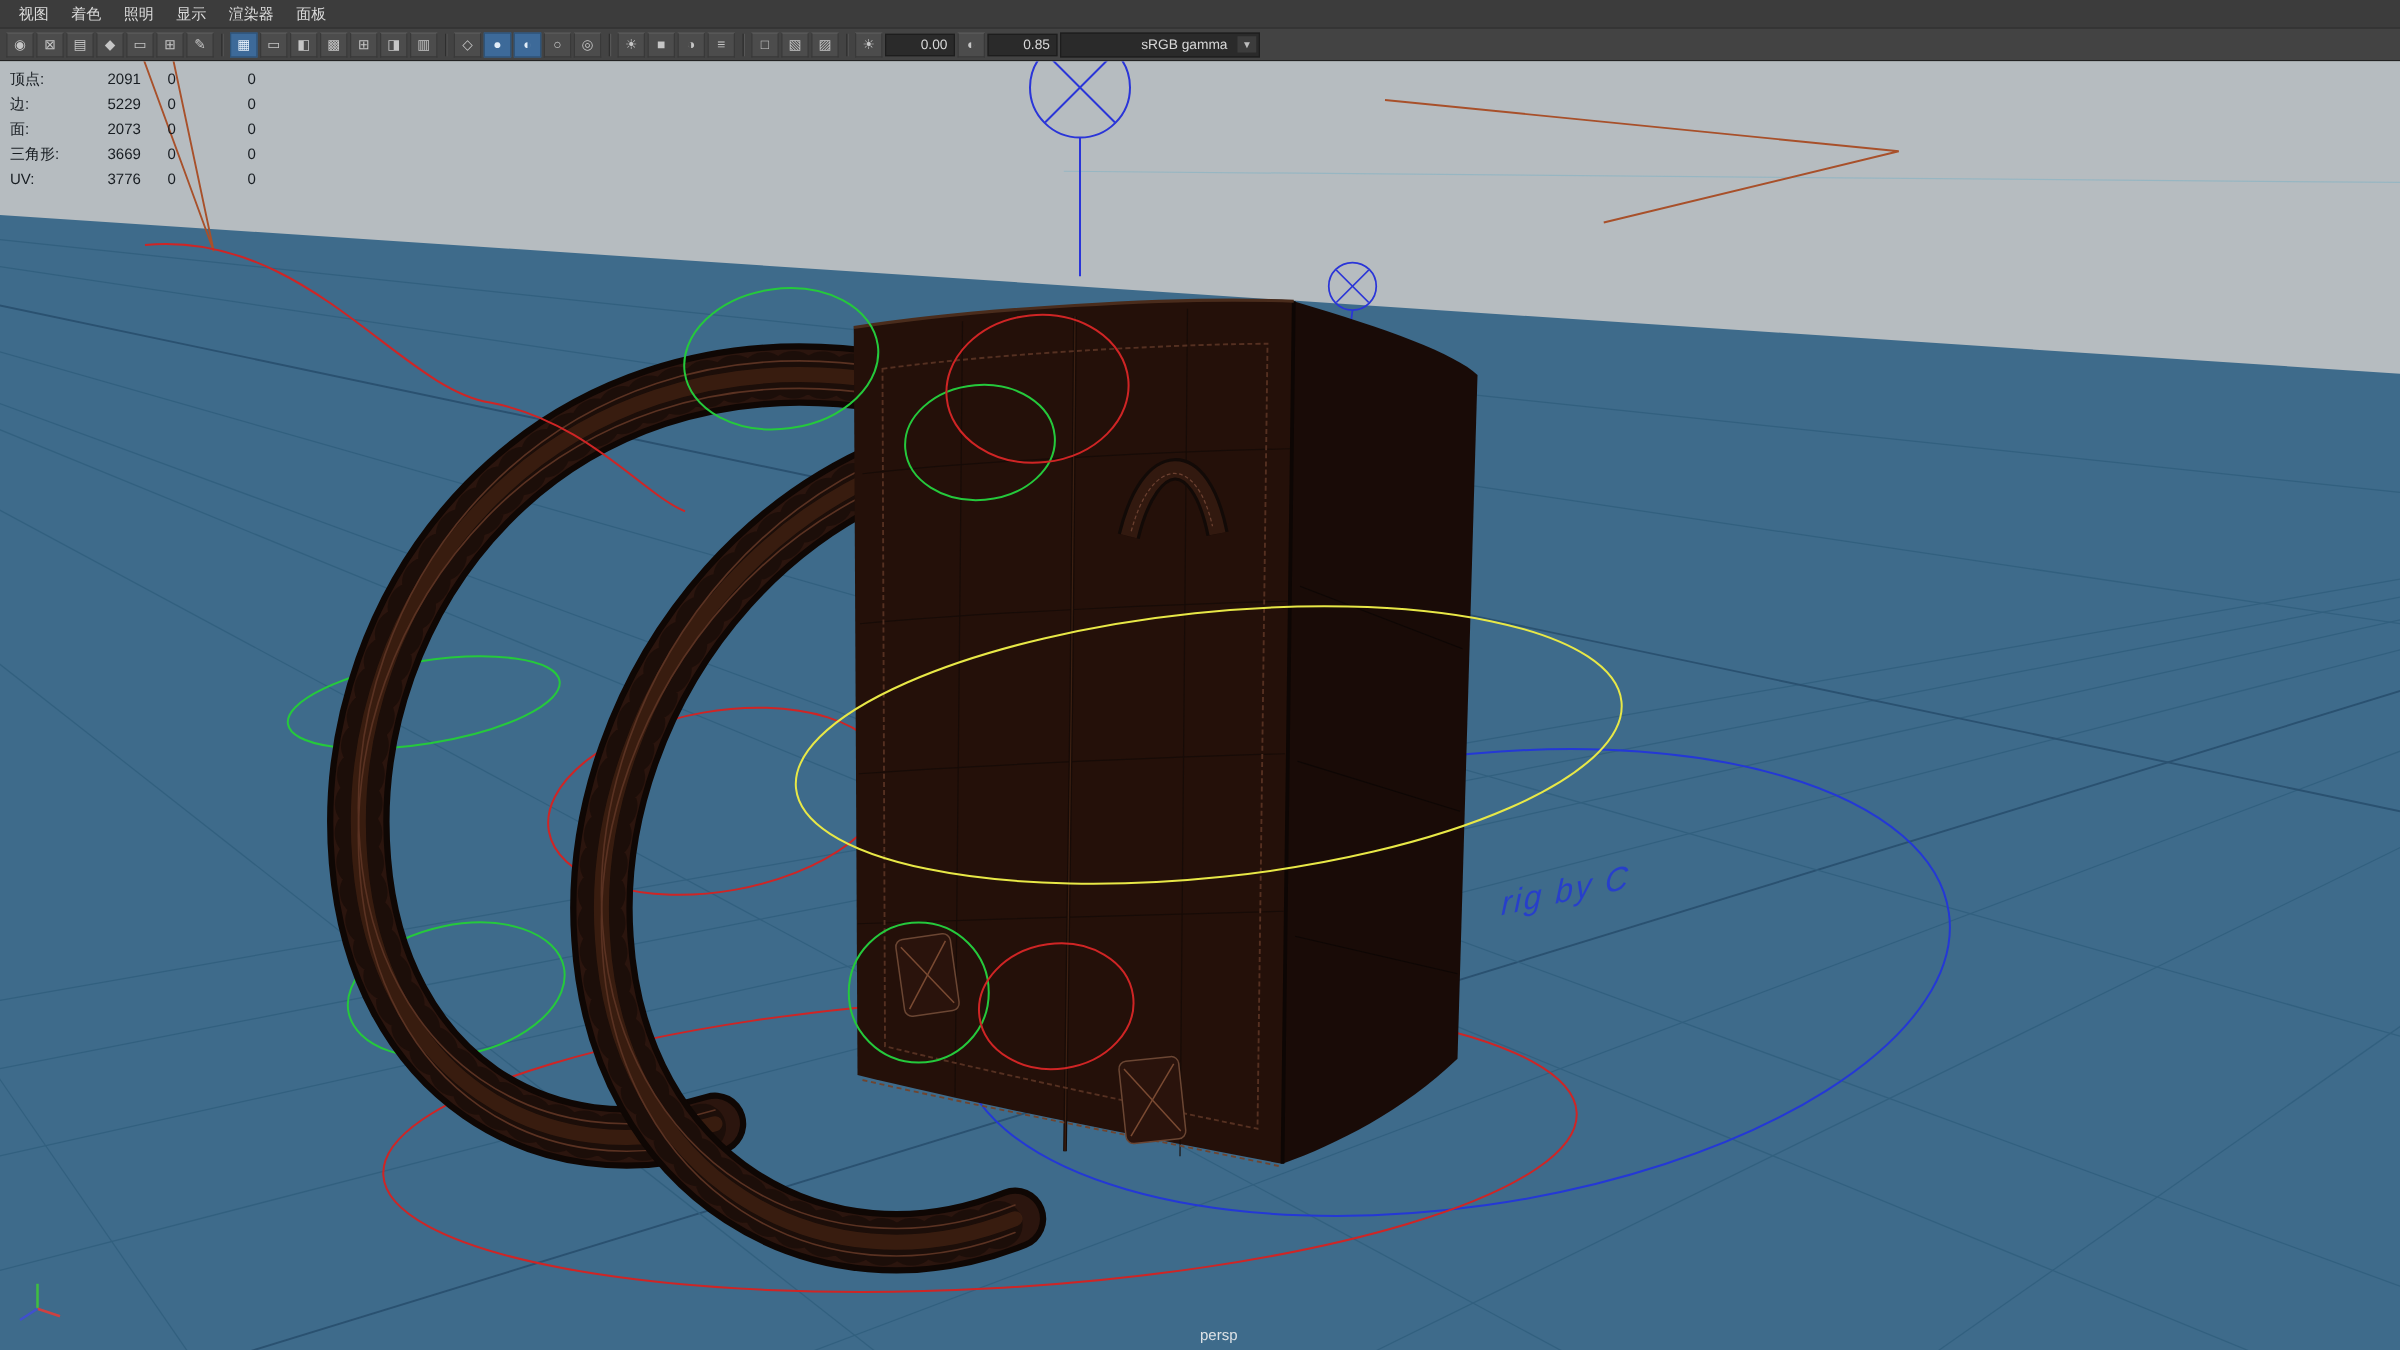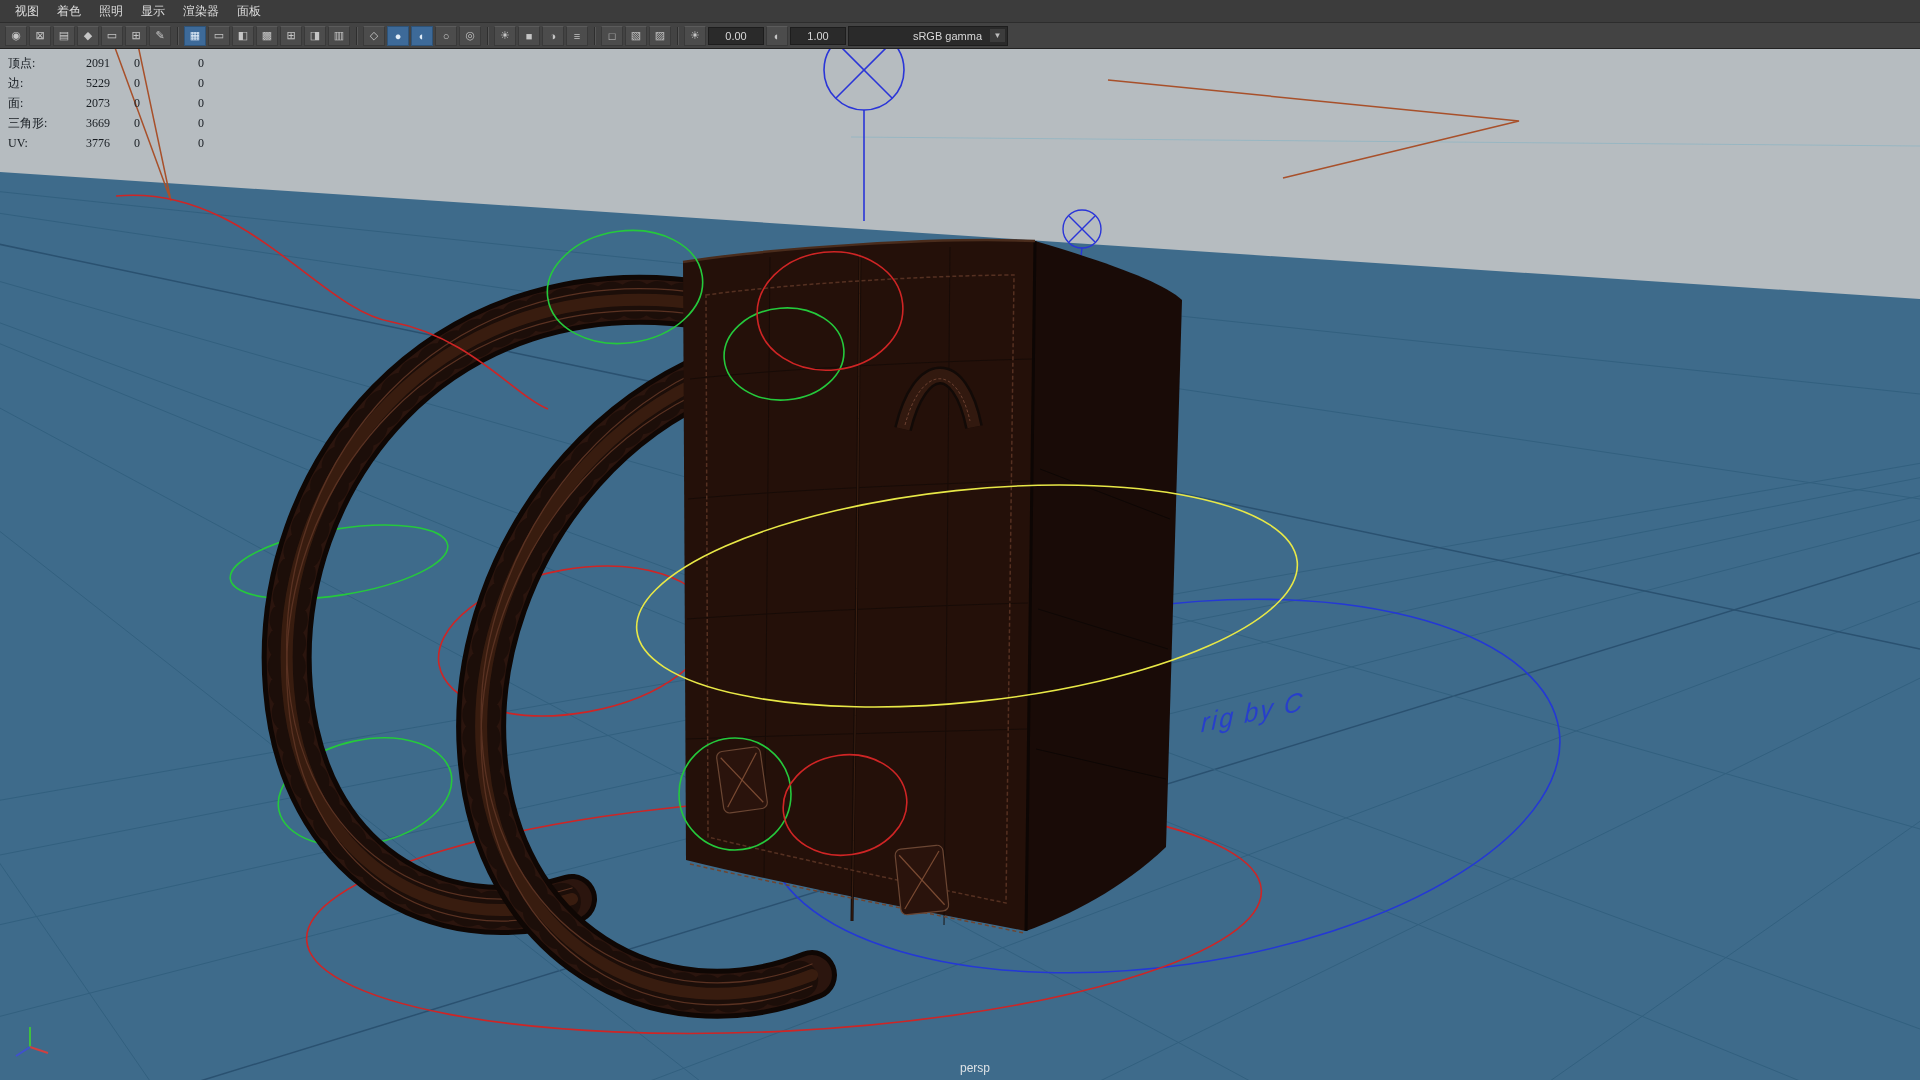--- a/index.html
+++ b/index.html
@@ -13,33 +13,33 @@
   
   .toolbar{height:25px;background:#434343;border-bottom:1px solid #222;
     display:flex;align-items:center;padding:0 5px;gap:2px;}
   .ticon{width:22px;height:20px;flex:0 0 auto;background:#4c4c4c;
     border:1px solid #393939;border-top-color:#5b5b5b;color:#c6c6c6;
     font-size:11px;display:flex;align-items:center;justify-content:center;
     padding:0;cursor:default;}
   .ticon.active{background:#3d6a99;border-color:#2e5378;color:#e2edf8;}
   .tsep{width:1px;height:18px;background:#2e2e2e;box-shadow:1px 0 0 #565656;margin:0 4px;flex:0 0 auto;}
   .tfield{width:44px;height:16px;background:#2a2a2a;border:1px solid #1d1d1d;
-    color:#d8d8d8;font-size:11px;line-height:16px;padding:0 5px;text-align:center;flex:0 0 auto;}
+    color:#d8d8d8;font-size:11px;line-height:16px;padding:0 5px;text-align:right;flex:0 0 auto;}
   .tdrop{min-width:148px;height:18px;background:#2a2a2a;border:1px solid #1d1d1d;
     color:#d8d8d8;font-size:11px;display:flex;align-items:center;
     justify-content:flex-end;padding:0 2px 0 8px;gap:8px;flex:0 0 auto;cursor:default;}
   .tdrop .chev{width:15px;height:13px;background:#3c3c3c;color:#bdbdbd;font-size:8px;
     display:flex;align-items:center;justify-content:center;}
 
   
   .viewport{position:relative;height:1032px;background:#b6bcc0;overflow:hidden;}
   svg.scene{position:absolute;left:0;top:0;width:100%;height:100%;display:block;}
 
   .hud{position:absolute;top:4px;left:8px;color:#171c21;font-size:12px;}
-  .hud-row{display:grid;grid-template-columns:78px 48px 64px 64px;line-height:20px;font-family:Liberation Serif, serif;}
+  .hud-row{display:grid;grid-template-columns:78px 48px 64px 64px;line-height:20px;}
   .hud-row .lbl{text-align:left;}
   .hud-row .num{text-align:left;}
 
   .watermark{position:absolute;left:1200px;top:648px;color:#2438d6;font-size:26px;
     font-style:italic;letter-spacing:2px;opacity:.85;
     transform:rotate(-12deg) skewX(-14deg);white-space:nowrap;}
 
   .persp-label{position:absolute;bottom:6px;left:15px;width:100%;text-align:center;
     color:#dde2e6;font-size:12px;}
 </style>
@@ -83,21 +83,21 @@
   <button class="ticon">◑</button>
   <button class="ticon">≡</button>
   <div class="tsep"></div>
   <button class="ticon">□</button>
   <button class="ticon">▧</button>
   <button class="ticon">▨</button>
   <div class="tsep"></div>
   <button class="ticon">☀</button>
   <div class="tfield">0.00</div>
   <button class="ticon">◐</button>
-  <div class="tfield">1.00</div>
+  <div class="tfield">0.85</div>
   <div class="tdrop">
     <span>sRGB gamma</span>
     <span class="chev">▼</span>
   </div>
 </div>
 
 <div class="viewport">
 
   <svg class="scene" viewBox="0 0 1920 1032" preserveAspectRatio="none">
 

